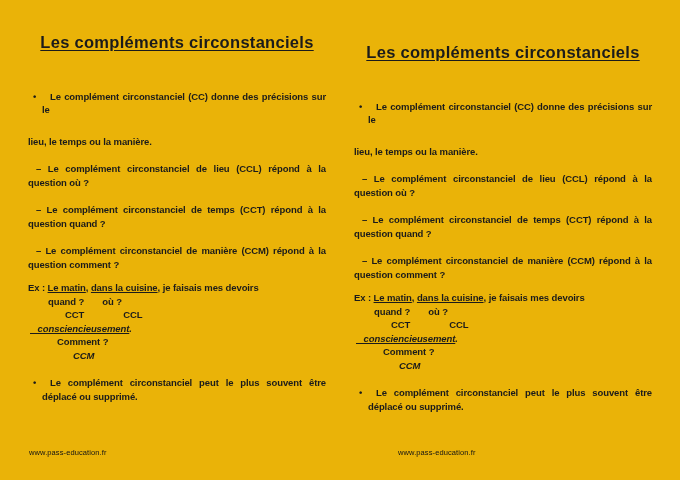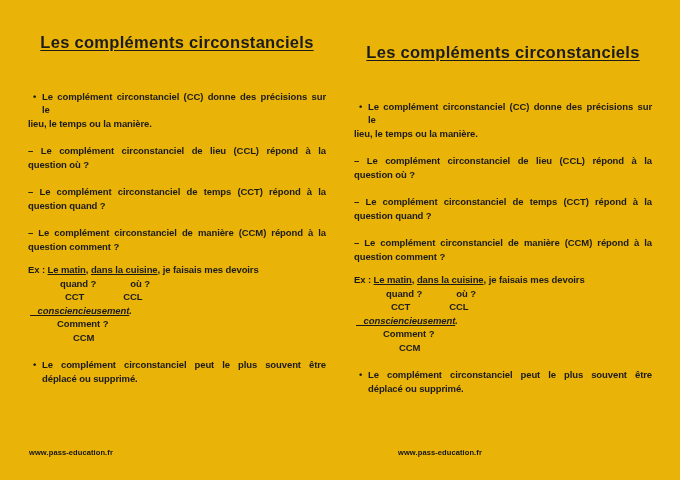--- a/index.html
+++ b/index.html
@@ -17,47 +17,47 @@
   .col-left  { left:28px; }
   .col-right { left:354px; }
 
   .title {
     margin:36px 0 0; text-align:center; white-space:nowrap;
     font-size:16.5px; font-weight:700; letter-spacing:0.3px;
     text-decoration:underline; text-underline-offset:2px;
   }
   .col-right .title { margin-top:46px; }
 
-  .jline { display:block; text-align:justify; text-align-last:justify; white-space:nowrap; }
+  .jline { display:block; text-align:justify; text-align-last:justify; white-space:nowrap;margin-left:8px; }
   .line  { display:block; }
 
   .bullet-row { display:flex; margin-top:40px; }
   .bullet-row.conclusion { margin-top:14px; }
   .bullet-marker { flex:none; width:14px; padding-left:5px; }
   .bullet-body { flex:1; min-width:0; }
 
-  .cont { margin-top:0; }
+  .cont { margin-top:18px; }
   .dash { margin-top:14px; }
 
   .example { margin-top:10px; }
   .example p { margin:0; }
   .u   { text-decoration:underline;margin-top:32px; }
   .pre { white-space:pre; }
 
-  .ex-questions .q-time   { display:inline-block; margin-left:32px; }
-  .ex-questions .q-place  { display:inline-block; margin-left:34px; }
+  .ex-questions .q-time   { display:inline-block; margin-left:20px; }
+  .ex-questions .q-place  { display:inline-block; margin-left:18px; }
   .ex-labels .lab-time    { display:inline-block; margin-left:37px; }
   .ex-labels .lab-place   { display:inline-block; margin-left:39px; }
   .ex-manner  { margin-top:14px; padding-left:2px;font-style:italic; }
   .ex-q-manner   { padding-left:29px; }
-  .ex-lab-manner { padding-left:45px; }
+  .ex-lab-manner { padding-left:45px;font-style:italic; }
 
   .footer {
     position:absolute; top:446px; left:1px;
-    font-size:7.5px; font-weight:700; letter-spacing:0.1px; color:#141414;
+    font-size:7.5px; font-weight:400; letter-spacing:0.1px; color:#141414;
   }
   .col-right .footer { left:44px; }
 </style>
 </head>
 <body>
 
 <div class="page">
 
   <section class="col col-left">
     <h1 class="title">Les compléments circonstanciels</h1>

